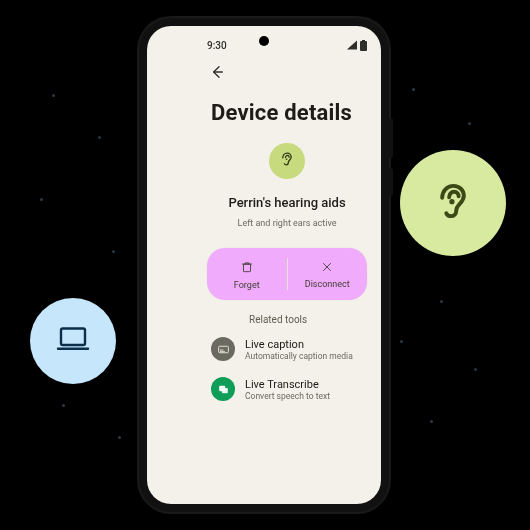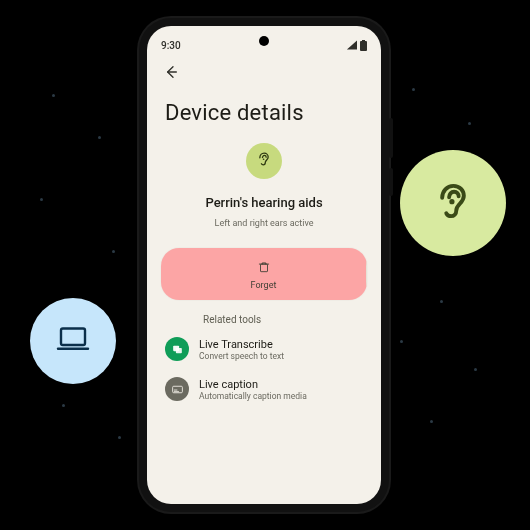--- a/index.html
+++ b/index.html
@@ -67,20 +67,21 @@
   .screen {
     position: absolute;
     left: 8px;
     right: 8px;
     top: 8px;
     bottom: 8px;
     background: #f4f1ea;
     border-radius: 24px;
     overflow: hidden;
     color: #1d1c16;
+    padding-left: 46px;
   }
   .camera-hole {
     position: absolute;
     top: 10px;
     left: 50%;
     transform: translateX(-50%);
     width: 10px;
     height: 10px;
     background: #000;
     border-radius: 50%;
@@ -108,21 +109,21 @@
   .back-btn {
     width: 28px;
     height: 28px;
     display: flex;
     align-items: center;
     justify-content: center;
     border-radius: 14px;
   }
   .page-title {
     font-size: 22px;
-    font-weight: 400;
+    font-weight: 700;
     padding: 12px 18px 14px 18px;
     letter-spacing: 0.2px;
   }
   .device-block {
     display: flex;
     flex-direction: column;
     align-items: center;
     gap: 8px;
     padding: 4px 18px 14px 18px;
   }
@@ -141,21 +142,21 @@
     text-align: center;
     margin-top: 8px;
   }
   .device-sub {
     font-size: 9px;
     color: #6b6a60;
     text-align: left;
   }
   .action-card {
     margin: 6px 14px 14px 14px;
-    background: #fca5a5;
+    background: #f0abfc;
     border-radius: 18px;
     display: flex;
     overflow: hidden;
     box-shadow: 0 0 0 1px rgba(0,0,0,0.02);
   }
   .action-btn {
     flex: 1;
     display: flex;
     flex-direction: column;
     align-items: center;
@@ -288,45 +289,53 @@
         <div class="action-btn">
           <span>
             <svg width="14" height="14" viewBox="0 0 24 24" fill="none">
               <rect x="6" y="7" width="12" height="13" rx="1" stroke="#3f3f34" stroke-width="1.5"></rect>
               <path d="M4 7h16M9 7V5h6v2" stroke="#3f3f34" stroke-width="1.5" stroke-linecap="round"></path>
             </svg>
           </span>
           <span>Forget</span>
         </div>
         <div class="action-sep"></div>
+        <div class="action-btn">
+          <span>
+            <svg width="12" height="12" viewBox="0 0 24 24" fill="none">
+              <path d="M5 5l14 14M19 5L5 19" stroke="#3f3f34" stroke-width="1.8" stroke-linecap="round"></path>
+            </svg>
+          </span>
+          <span>Disconnect</span>
+        </div>
       </div>
 
       <div class="section-label">Related tools</div>
+
+      <div class="tool-row">
+        <div class="tool-icon gray">
+          <svg width="13" height="13" viewBox="0 0 24 24" fill="none">
+            <rect x="3" y="6" width="18" height="12" rx="2" stroke="#f4f1ea" stroke-width="1.6"></rect>
+            <path d="M6 13h5M6 16h8" stroke="#f4f1ea" stroke-width="1.6" stroke-linecap="round"></path>
+          </svg>
+        </div>
+        <div class="tool-text">
+          <span class="tool-title">Live caption</span>
+          <span class="tool-sub">Automatically caption media</span>
+        </div>
+      </div>
 
       <div class="tool-row">
         <div class="tool-icon teal">
           <svg width="13" height="13" viewBox="0 0 24 24" fill="none">
             <rect x="4" y="5" width="11" height="10" rx="1.5" fill="#fff" opacity="0.95"></rect>
             <rect x="9" y="9" width="11" height="10" rx="1.5" fill="#fff" opacity="0.9"></rect>
           </svg>
         </div>
         <div class="tool-text">
           <span class="tool-title">Live Transcribe</span>
           <span class="tool-sub">Convert speech to text</span>
         </div>
       </div>
 
-      <div class="tool-row">
-        <div class="tool-icon gray">
-          <svg width="13" height="13" viewBox="0 0 24 24" fill="none">
-            <rect x="3" y="6" width="18" height="12" rx="2" stroke="#f4f1ea" stroke-width="1.6"></rect>
-            <path d="M6 13h5M6 16h8" stroke="#f4f1ea" stroke-width="1.6" stroke-linecap="round"></path>
-          </svg>
-        </div>
-        <div class="tool-text">
-          <span class="tool-title">Live caption</span>
-          <span class="tool-sub">Automatically caption media</span>
-        </div>
-      </div>
-
     </div>
   </div>
 </div>
 
 </body></html>

